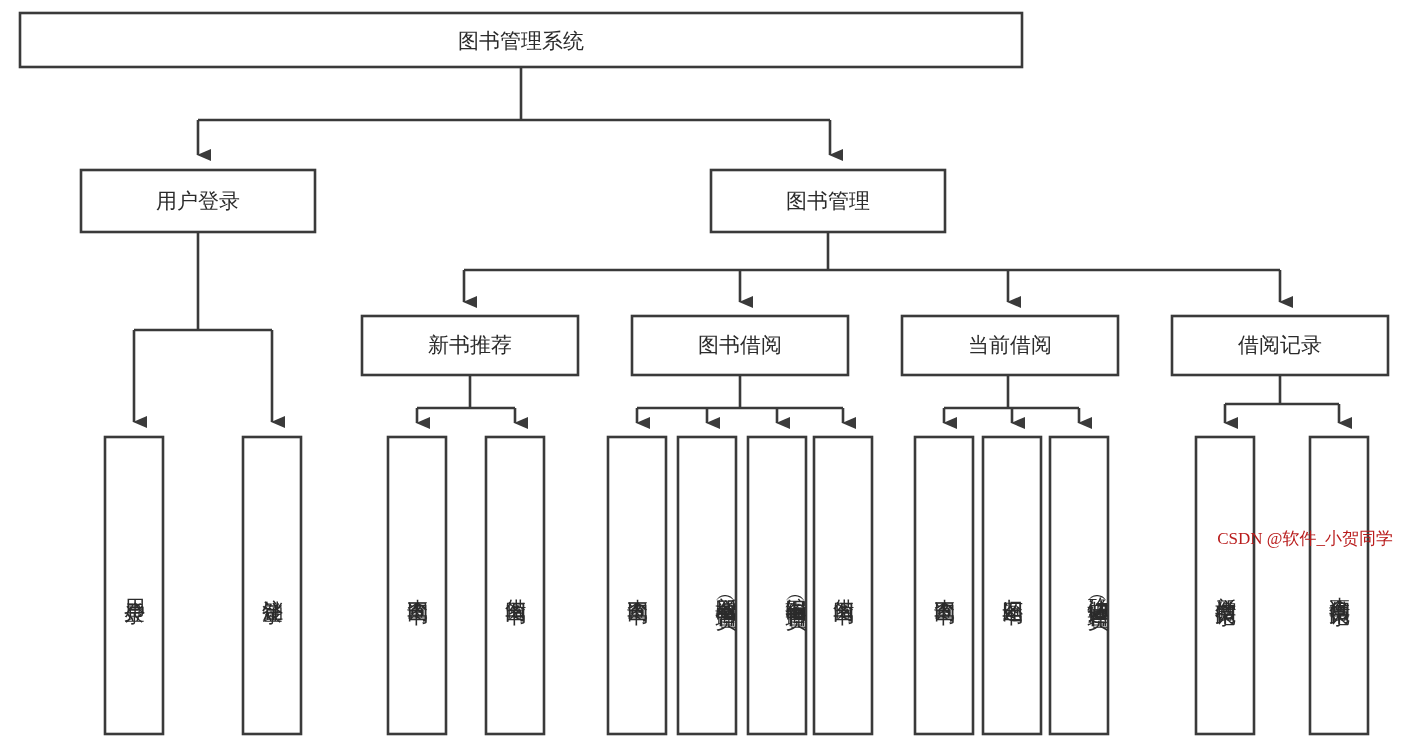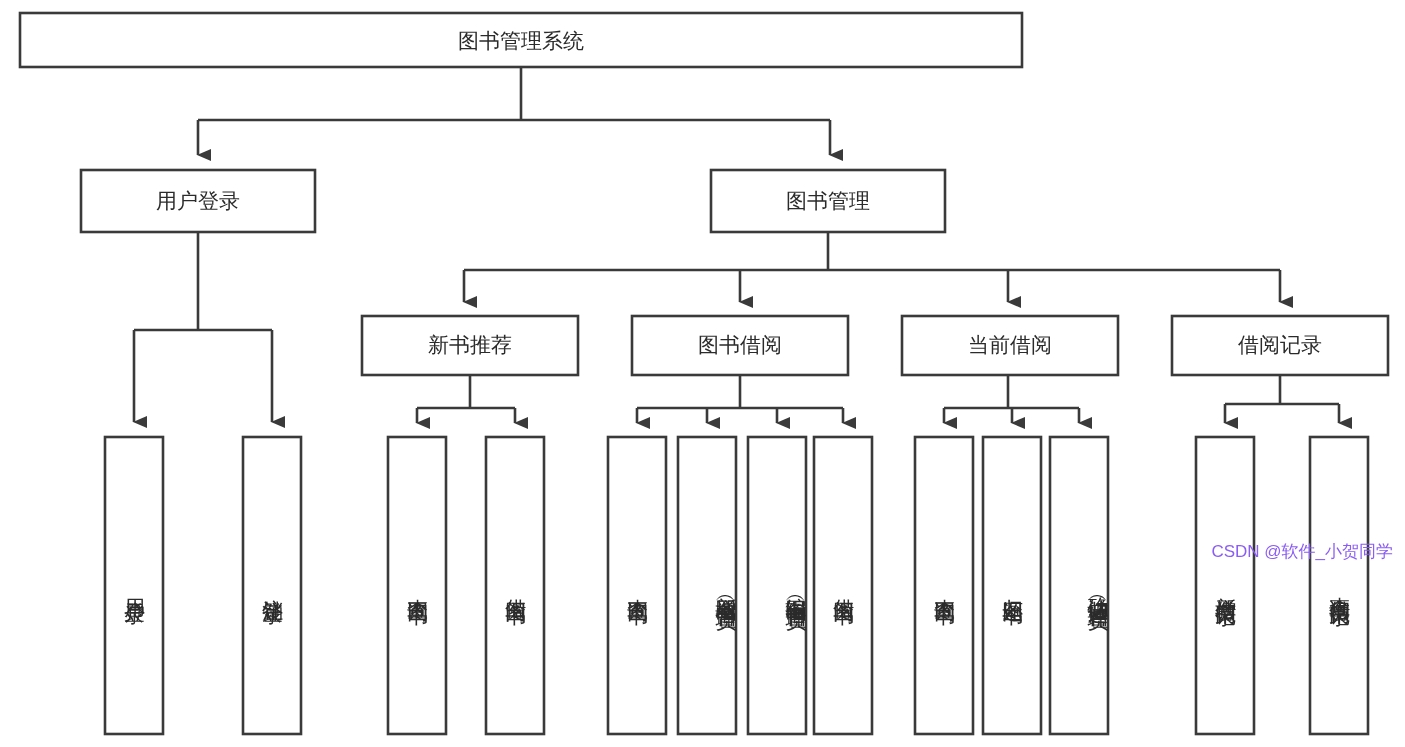--- a/index.html
+++ b/index.html
@@ -60,24 +60,24 @@
     letter-spacing: 2px;
     white-space: nowrap;
     display: flex;
     align-items: center;
     justify-content: center;
     pointer-events: none;
   }
   #watermark {
     position: absolute;
     right: 12px;
-    bottom: 4px;
-    font-family: Liberation Sans, sans-serif;
+    bottom: 17px;
+    font-family: Liberation Serif, serif;
     font-size: 17px;
-    color: #8b5cf6;
+    color: #b91c1c;
     white-space: nowrap;
   }
 </style>
 </head>
 <body>
 
 <div id="diagram-root">
 
   <svg id="tree-svg" viewBox="0 0 1405 747">
     <defs>

